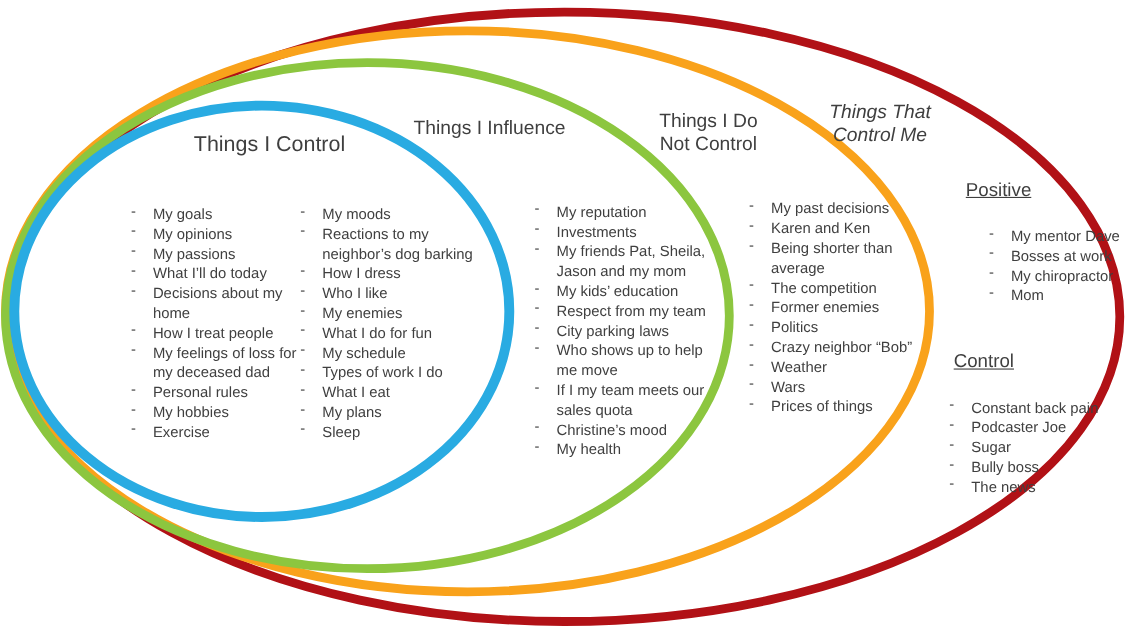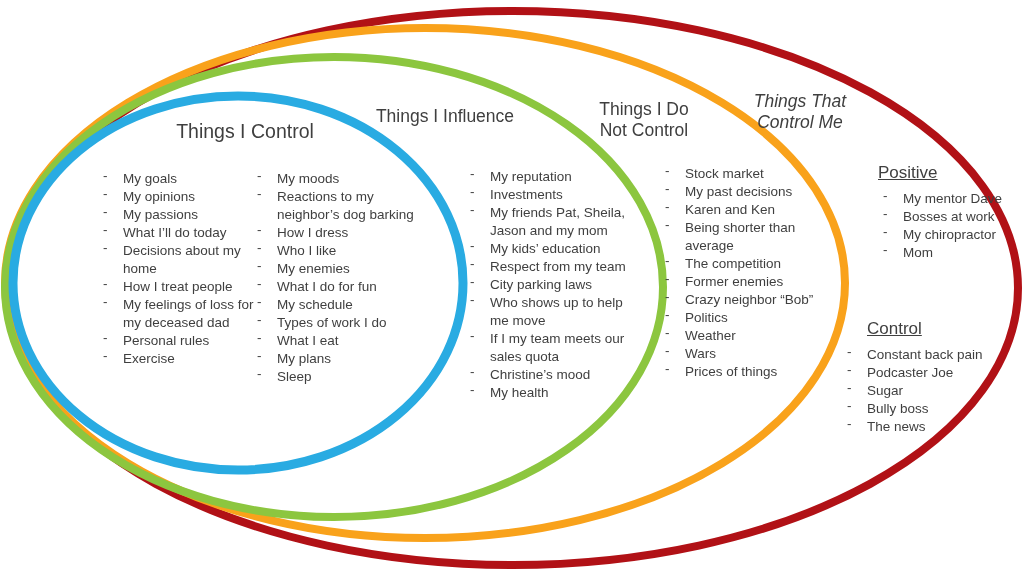--- a/index.html
+++ b/index.html
@@ -17,21 +17,21 @@
     font-size:17.5px;
     line-height:21px;
     text-align:center;
     color:#3F3F3F;
     white-space:nowrap;
   }
   .title.big{font-size:19.5px;}
   .items{
     position:absolute;
     list-style:none;
-    margin:0;
+    margin:16px;
     font-size:13.5px;
     line-height:18px;
     color:#3F3F3F;
   }
   .items li{position:relative;}
   .items li::before{
     content:"-";
     position:absolute;
     left:-20px;
     top:-3px;
@@ -73,20 +73,21 @@
 
   <ul class="items" style="left:100px;top:170px;width:140px;padding-left:23px;">
       <li>My goals</li>
       <li>My opinions</li>
       <li>My passions</li>
       <li>What I’ll do today</li>
       <li>Decisions about my home</li>
       <li>How I treat people</li>
       <li>My feelings of loss for my deceased dad</li>
       <li>Personal rules</li>
+      <li>My hobbies</li>
       <li>Exercise</li>
     </ul>
 
   <ul class="items" style="left:253px;top:170px;width:144px;padding-left:24px;">
       <li>My moods</li>
       <li>Reactions to my neighbor’s dog barking</li>
       <li>How I dress</li>
       <li>Who I like</li>
       <li>My enemies</li>
       <li>What I do for fun</li>
@@ -104,28 +105,27 @@
       <li>My kids’ education</li>
       <li>Respect from my team</li>
       <li>City parking laws</li>
       <li>Who shows up to help me move</li>
       <li>If I my team meets our sales quota</li>
       <li>Christine’s mood</li>
       <li>My health</li>
     </ul>
 
   <ul class="items" style="left:660px;top:165px;width:145px;padding-left:25px;">
-      <li>Stock market</li>
       <li>My past decisions</li>
       <li>Karen and Ken</li>
       <li>Being shorter than average</li>
       <li>The competition</li>
       <li>Former enemies</li>
+      <li>Politics</li>
       <li>Crazy neighbor “Bob”</li>
-      <li>Politics</li>
       <li>Weather</li>
       <li>Wars</li>
       <li>Prices of things</li>
     </ul>
 
   <div class="subhead" style="left:878px;top:164px;">Positive</div>
 
   <ul class="items" style="left:878px;top:190px;width:130px;padding-left:25px;">
       <li>My mentor Dave</li>
       <li>Bosses at work</li>

